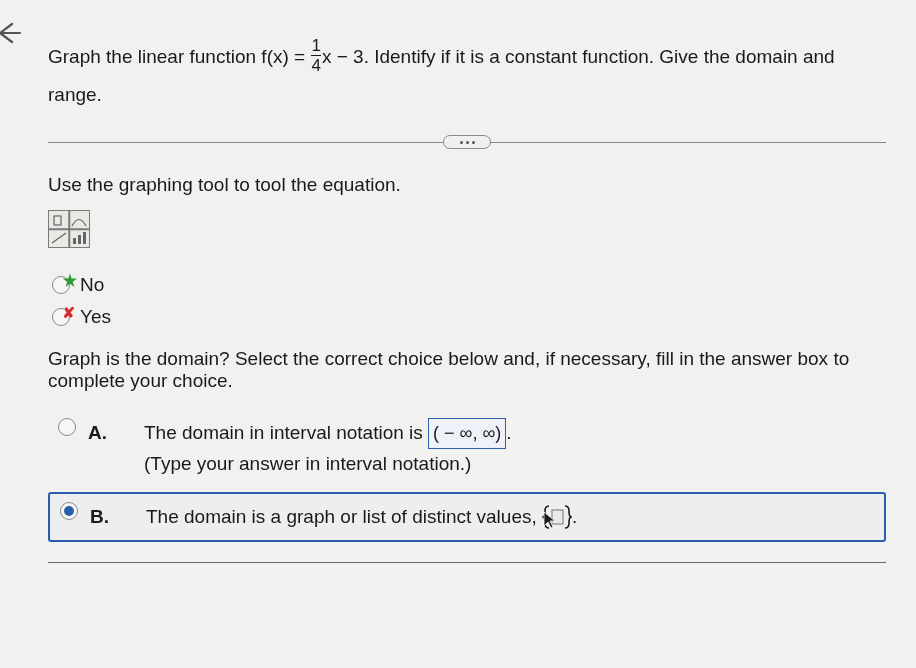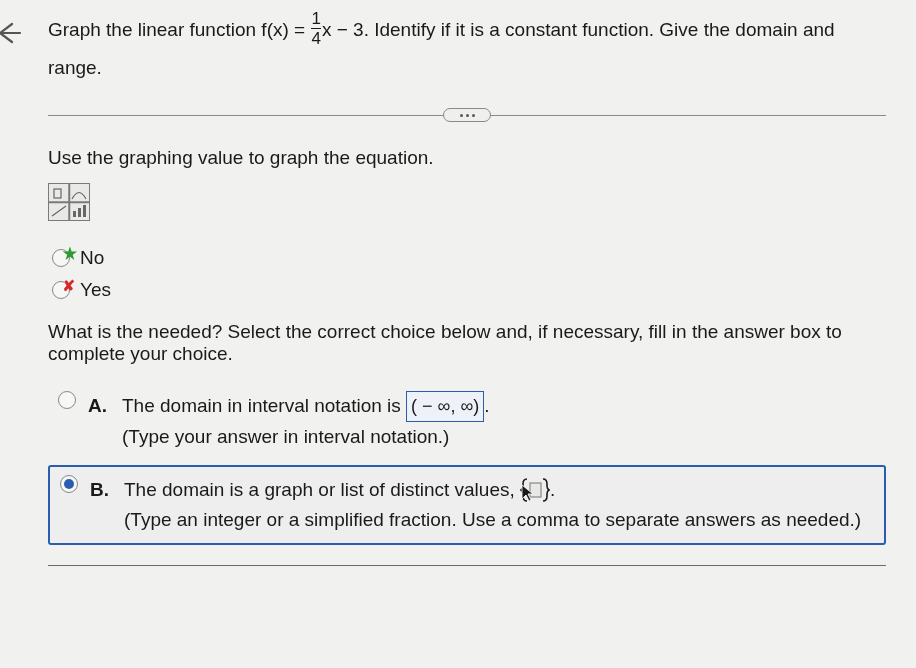--- a/index.html
+++ b/index.html
@@ -14,21 +14,21 @@
       overflow: hidden;
     }
     .nav-arrow {
       position: absolute;
       left: -8px;
       top: 18px;
       width: 30px;
       height: 30px;
     }
     .content {
-      padding: 11px 30px 18px 48px;
+      padding: 38px 30px 18px 48px;
     }
     .question-text {
       line-height: 2.0;
     }
     .fraction {
       display: inline-flex;
       flex-direction: column;
       align-items: center;
       vertical-align: middle;
       font-size: 17px;
@@ -156,21 +156,21 @@
       justify-content: center;
       vertical-align: middle;
       position: relative;
       top: -1px;
     }
     .cursor-overlay {
       position: absolute;
       margin-left: -14px;
       margin-top: 6px;
     }
-    .choice-body { flex: 1; }
+    .choice-body { flex: 1; margin-left: 22px; }
     hr.full {
       border: none;
       border-top: 1.5px solid #6b6b6b;
       margin-top: 12px;
     }
   </style>
 </head>
 <body>
 
 <div class="nav-arrow">
@@ -189,21 +189,21 @@
 
   <div class="divider-wrap">
     <div class="divider-line"></div>
     <div class="divider-btn">
       <span class="dot"></span>
         <span class="dot"></span>
         <span class="dot"></span>
     </div>
   </div>
 
-  <div class="sub-instruction">Use the graphing value to graph the equation.</div>
+  <div class="sub-instruction">Use the graphing tool to tool the equation.</div>
 
   <div class="graph-tool">
     <div class="gt-cell">
         <svg viewBox="0 0 20 18">
           <rect x="5" y="5" width="7" height="9" fill="none" stroke="#666" stroke-width="1.2"></rect>
         </svg>
       </div>
     <div class="gt-cell">
         <svg viewBox="0 0 20 18">
           <path d="M3 15 Q10 2 17 15" fill="none" stroke="#666" stroke-width="1.2"></path>
@@ -232,21 +232,21 @@
     </div>
     <div class="radio-row">
       <div class="radio-ctl">
         <span class="mark-x">✘</span>
       </div>
       <span>Yes</span>
     </div>
   </div>
 
   <div class="q-block">
-    <div>What is the needed? Select the correct choice below and, if necessary, fill in the answer box to complete your choice.</div>
+    <div>Graph is the domain? Select the correct choice below and, if necessary, fill in the answer box to complete your choice.</div>
 
     <div class="choice-block">
       <div class="choice-row">
         <div class="radio-ctl"></div>
         <div class="choice-letter">A.</div>
         <div class="choice-body">
           <span>The domain in interval notation is </span>
           <span class="answer-box">( − ∞, ∞)</span><span>.</span>
           <div>(Type your answer in interval notation.)</div>
         </div>
@@ -260,20 +260,19 @@
           <span class="empty-answer">
             <svg width="30" height="26" viewBox="0 0 30 26">
               <path d="M7 2 Q3 2 3 7 L3 9 Q3 12 1 13 Q3 14 3 17 L3 19 Q3 24 7 24" fill="none" stroke="#1a1a1a" stroke-width="1.6"></path>
               <rect x="10" y="6" width="11" height="14" fill="#e8e8e6" stroke="#888" stroke-width="1.2"></rect>
               <path d="M23 2 Q27 2 27 7 L27 9 Q27 12 29 13 Q27 14 27 17 L27 19 Q27 24 23 24" fill="none" stroke="#1a1a1a" stroke-width="1.6"></path>
             </svg>
             <svg class="cursor-overlay" width="16" height="20" viewBox="0 0 16 20">
               <path d="M2 2 L2 16 L6 12 L9 18 L11 17 L8 11 L13 11 Z" fill="#1a1a1a" stroke="#fff" stroke-width="0.8"></path>
             </svg>
           </span><span>.</span>
-          <div>(Type an integer or a simplified fraction. Use a comma to separate answers as needed.)</div>
         </div>
       </div>
     </div>
   </div>
 
   <hr class="full">
 </div>
 
 </body></html>

